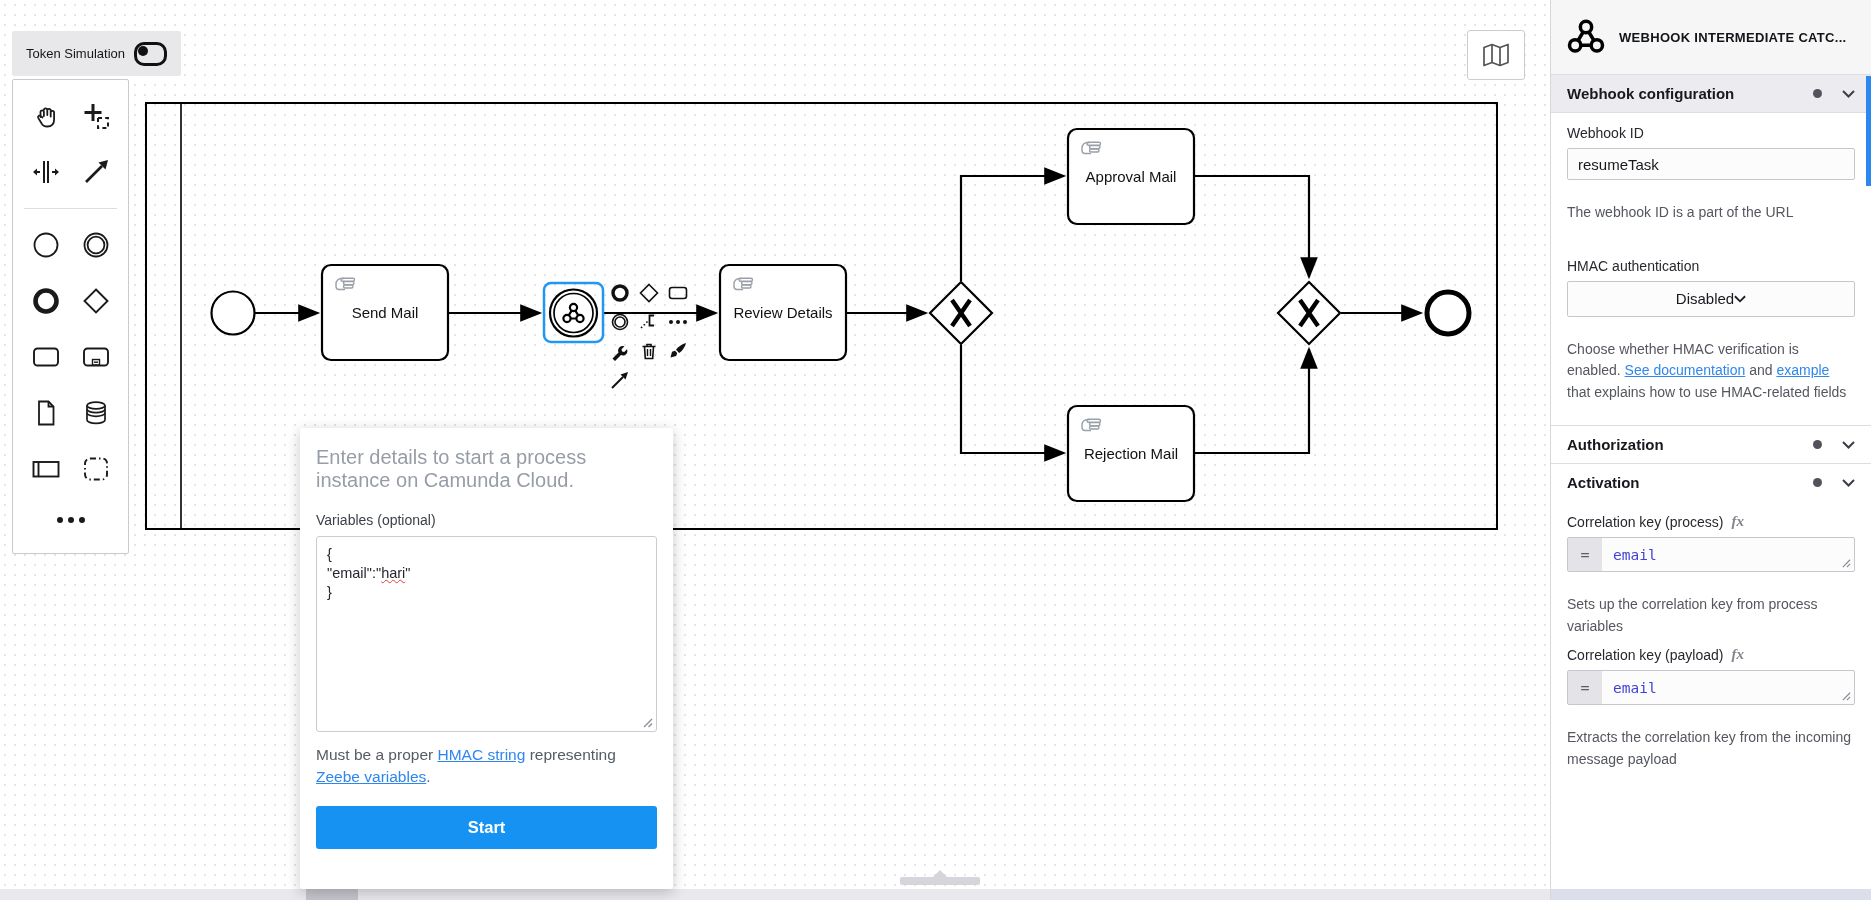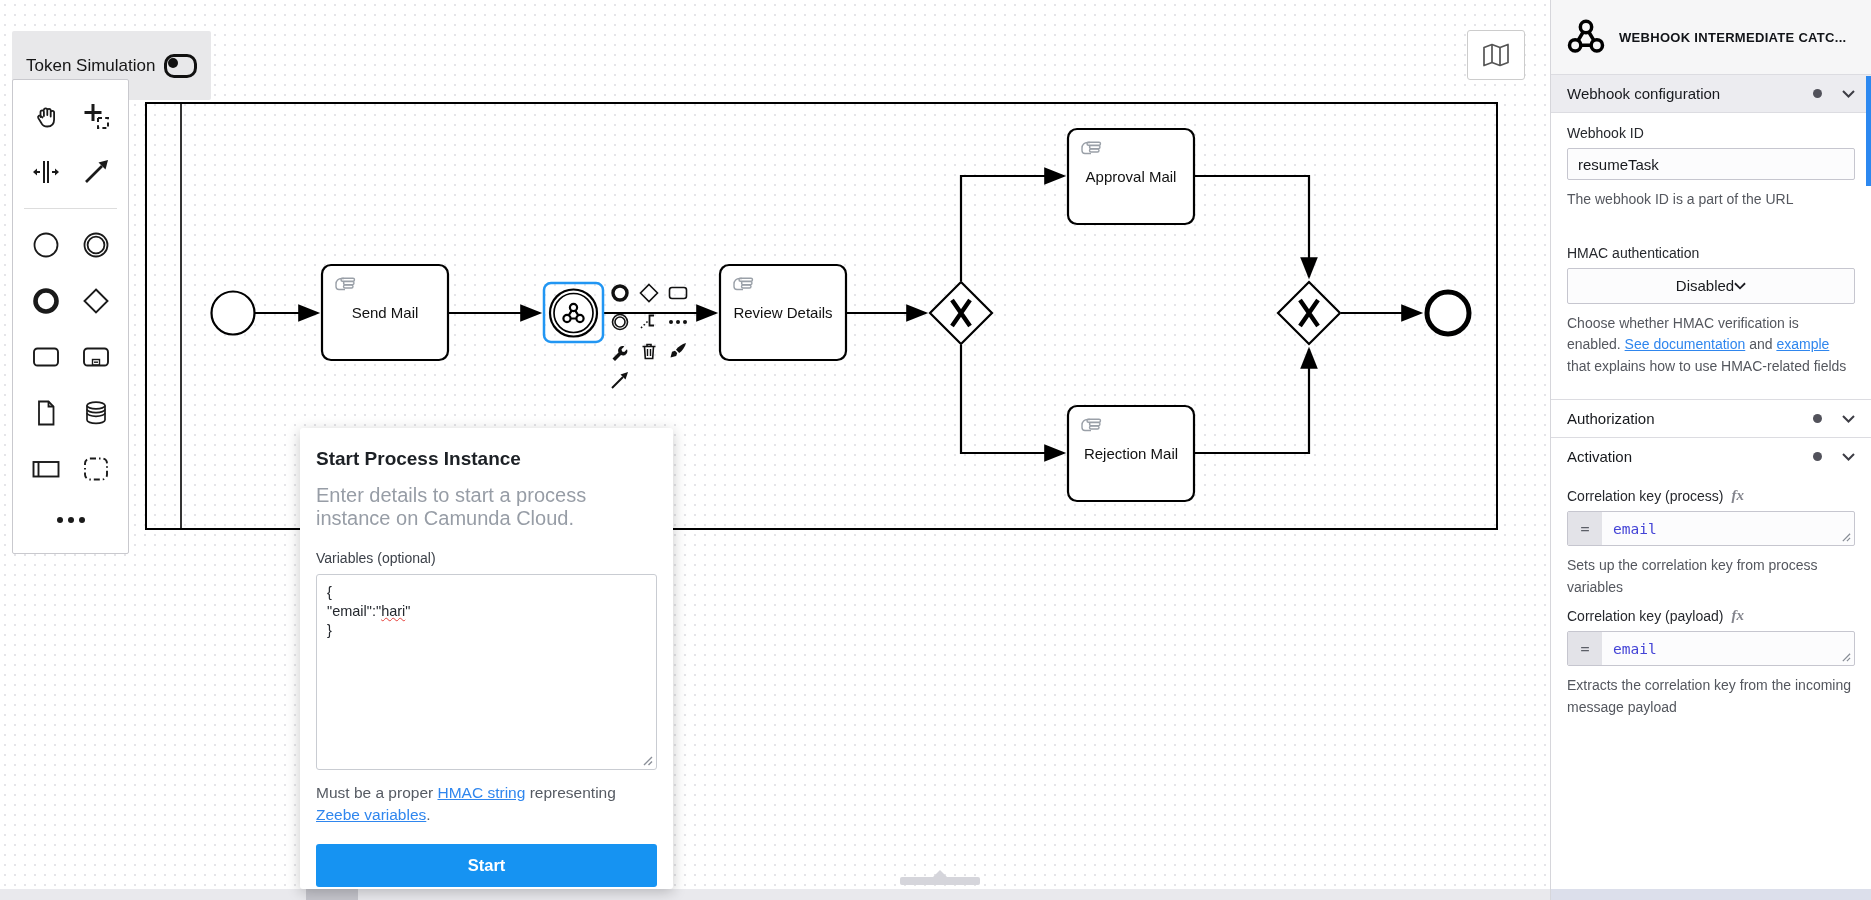--- a/index.html
+++ b/index.html
@@ -4,22 +4,22 @@
 <style>
   html,body{margin:0;padding:0;}
   body{width:1871px;height:900px;position:relative;overflow:hidden;
        font-family:"Liberation Sans",sans-serif;background:#fff;color:#17191d;}
   
   #canvas{position:absolute;left:0;top:0;width:1550px;height:900px;background:#fff;
     background-image:radial-gradient(circle,rgba(70,70,95,.14) 1px,transparent 1.3px);
     background-size:10px 10px;}
   #diagram-svg{position:absolute;left:0;top:0;}
   
-  .token-pill{position:absolute;left:12px;top:31px;height:37px;padding:16px 14px;background:#e8e8ea;
-    border-radius:2px;display:flex;align-items:center;gap:9px;font-size:17px;color:#161616;z-index:5;}
+  .token-pill{position:absolute;left:12px;top:31px;height:37px;padding:4px 14px;background:#e8e8ea;
+    border-radius:2px;display:flex;align-items:center;gap:9px;font-size:13px;color:#161616;z-index:5;}
   .toggle-ico{width:27px;height:18px;border:3px solid #111;border-radius:10px;position:relative;}
   .toggle-ico::before{content:"";position:absolute;left:1px;top:1px;width:10px;height:10px;border-radius:50%;background:#111;}
   
   .palette{position:absolute;left:12px;top:79px;width:117px;background:#fff;border:1px solid #c9c9ce;
     border-radius:2px;z-index:5;padding:8px 0 10px;box-sizing:border-box;}
   .palette-grid{display:flex;flex-wrap:wrap;justify-content:center;}
   .p-cell{width:50px;height:56px;display:flex;align-items:center;justify-content:center;cursor:pointer;}
   .p-sep{width:93px;height:1px;background:#ddd;margin:8px auto;}
   .dots3{display:flex;gap:5px;}
   .dots3 i{width:6px;height:6px;border-radius:50%;background:#1a1a1a;}
@@ -52,28 +52,28 @@
   a.lnk{color:#2f86ee;text-decoration:underline;cursor:pointer;}
   .start-btn{width:100%;height:43px;background:#1693f2;border:none;border-radius:3px;color:#fff;
     font-size:16.5px;font-weight:bold;font-family:inherit;cursor:pointer;}
   
   .panel{position:absolute;left:1550px;top:0;width:321px;height:900px;background:#fff;
     border-left:1px solid #d6d6db;box-sizing:border-box;}
   .panel-header{height:74px;display:flex;align-items:center;gap:13px;padding:0 15px;background:#f6f6f7;}
   .panel-title{font-size:13px;font-weight:bold;letter-spacing:.3px;color:#121418;}
   .group-header{display:flex;align-items:center;height:37px;padding:0 16px;border-top:1px solid #dcdce1;cursor:pointer;}
   .group-header.hl{background:#ececf0;border-bottom:1px solid #dcdce1;}
-  .group-title{flex:1;font-size:15px;font-weight:normal;color:#17191d;}
+  .group-title{flex:1;font-size:15px;font-weight:bold;color:#17191d;}
   .dot{width:9px;height:9px;border-radius:50%;background:#52525b;margin-right:20px;}
   .group-body{padding:7px 16px 22px;}
   .fld-label{font-size:14px;color:#26282d;margin:5px 0 7px;display:flex;align-items:center;}
   .fx{font-family:"Liberation Serif",serif;font-style:italic;font-weight:bold;color:#84858d;font-size:15px;margin-left:8px;}
   .txt-input{width:100%;height:32px;border:1px solid #c6c6cf;border-radius:2px;background:#fcfcfd;
     font-size:15px;padding:0 10px;box-sizing:border-box;color:#17191d;font-family:inherit;}
-  .help{font-size:14px;color:#54575e;margin-top:9px;line-height:21.5px;}
+  .help{font-size:14px;color:#54575e;margin-top:22px;line-height:21.5px;}
   .select{height:34px;border:1px solid #c6c6cf;border-radius:2px;background:#fcfcfd;display:flex;
     align-items:center;justify-content:center;padding:0 10px;font-size:15px;cursor:pointer;}
   .feel{display:flex;align-items:stretch;border:1px solid #c6c6cf;border-radius:2px;height:33px;
     background:#fcfcfd;position:relative;overflow:hidden;}
   .feel-eq{width:34px;background:#e3e3e8;color:#5b5e66;display:flex;align-items:center;justify-content:center;
     font-size:15px;font-family:"DejaVu Sans Mono",monospace;}
   .feel-val{display:flex;align-items:center;padding:0 11px;font-family:"DejaVu Sans Mono",monospace;
     font-size:14.5px;color:#4343d6;}
   .panel-strip{position:absolute;left:0;bottom:0;width:100%;height:11px;background:#dcdfeb;}
   .panel-vscroll{position:absolute;right:0;top:76px;width:5px;height:110px;background:#2c88f0;}
@@ -341,21 +341,20 @@
       </span>
     </div>
   </div>
 
   <div class="drawer-handle"></div>
   <div class="hscroll">
     <div class="hscroll-thumb"></div>
   </div>
 
   <div class="modal">
-    <div class="modal-title">Start Process Instance</div>
     <div class="modal-desc">Enter details to start a process instance on Camunda Cloud.</div>
     <div class="modal-label">Variables (optional)</div>
     <div class="json-area">
       <div><span>{</span></div>
       <div>
         <span>"email":"</span><span class="squiggle">hari</span><span>"</span>
       </div>
       <div><span>}</span></div>
       <svg class="resize-glyph" width="11" height="11" viewBox="0 0 11 11">
         <path d="M10 2 L2 10 M10 6.5 L6.5 10" stroke="#8a8f98" stroke-width="1.4"></path>

